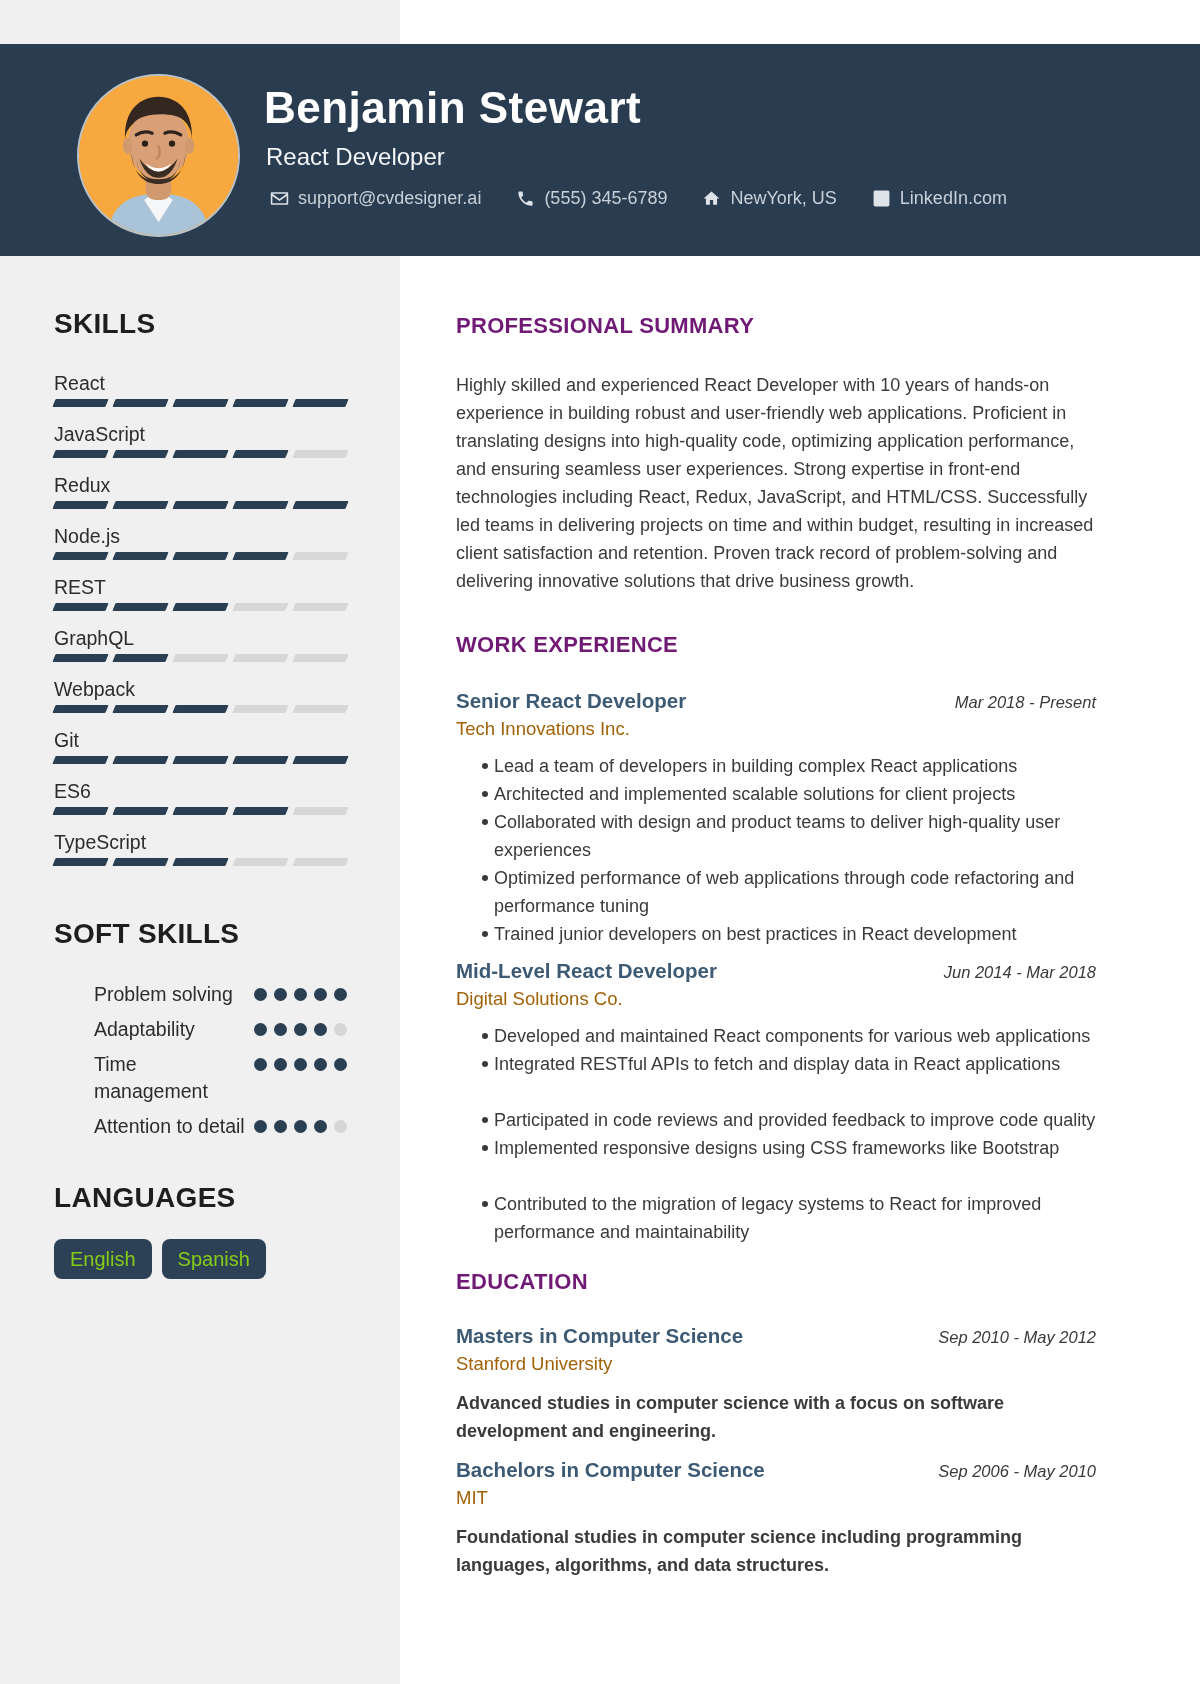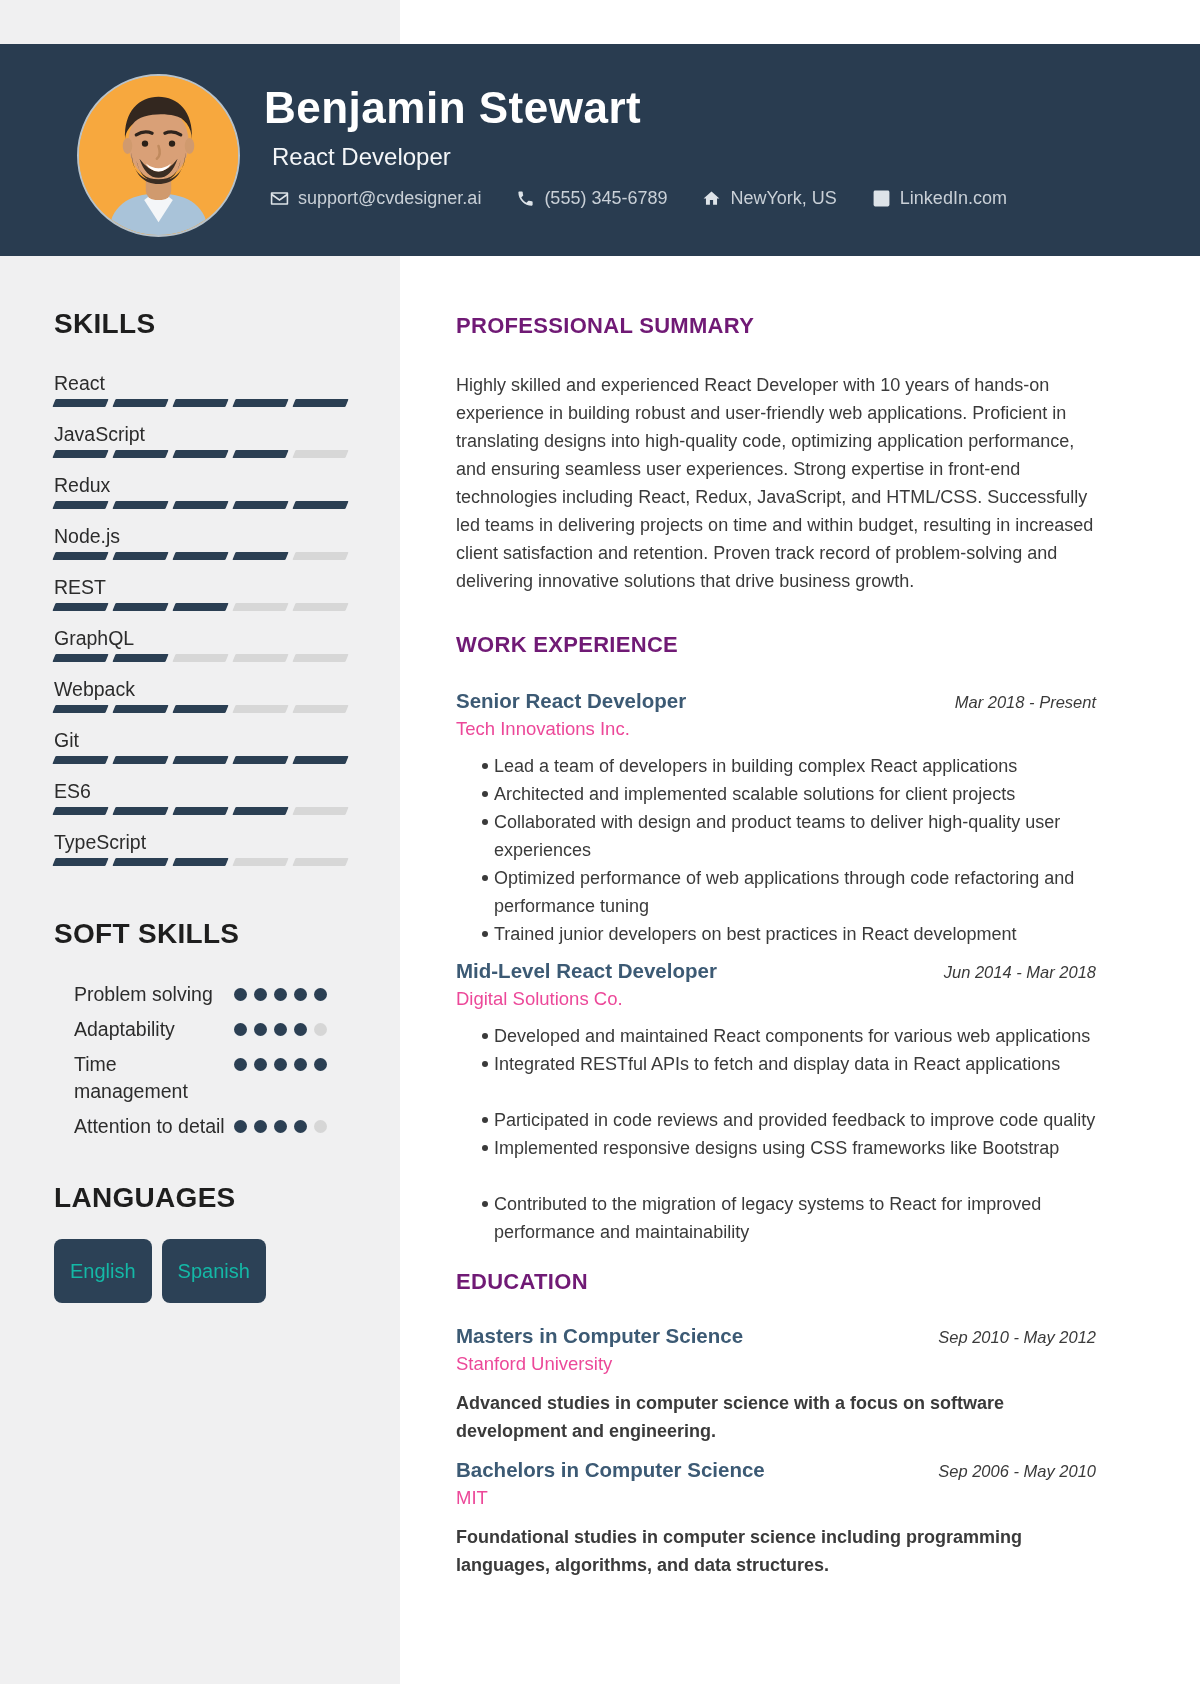--- a/index.html
+++ b/index.html
@@ -14,64 +14,64 @@
   .avatar{
     position:absolute;left:77px;top:74px;width:163px;height:163px;border-radius:50%;
     overflow:hidden;border:2px solid #b8c2c9;box-sizing:border-box;background:#f7a83e;
   }
   .avatar svg{display:block;width:100%;height:100%;}
   .person-name{
     position:absolute;left:264px;top:84px;font-size:44px;font-weight:700;color:#ffffff;
     letter-spacing:.5px;line-height:48px;
   }
   .person-title{
-    position:absolute;left:272px;top:143px;font-size:24px;font-weight:500;color:#f4f6f8;line-height:28px;
+    position:absolute;left:266px;top:143px;font-size:24px;font-weight:500;color:#f4f6f8;line-height:28px;
   }
   .contact-row{
     position:absolute;left:262px;top:186px;display:flex;align-items:center;gap:27px;
     font-size:18px;color:#c9d0d7;line-height:24px;
   }
   .contact-item{display:flex;align-items:center;gap:9px;padding-left:8px;}
   .contact-item svg{display:block;width:19px;height:19px;fill:#dde3e8;}
 
   
   .sidebar-content{position:absolute;left:54px;top:308px;width:293px;}
   .side-heading{font-size:28px;font-weight:700;color:#1e1e1e;letter-spacing:.3px;line-height:31px;margin:0 0 32px 0;}
   .side-heading.soft{margin-top:52px;}
   .side-heading.lang{margin-top:42px;margin-bottom:26px;}
 
   .skill{margin-bottom:15px;}
   .skill-name{font-size:19.5px;color:#2c2c2c;line-height:24px;margin-bottom:4px;}
   .skill-bar{display:flex;gap:7px;height:8px;}
   .seg{flex:1;height:8px;transform:skewX(-22deg);background:#d7d7d7;border-radius:1px;}
   .seg.filled{background:#2b3f53;}
 
-  .softskill{display:flex;justify-content:center;margin-bottom:8px;}
+  .softskill{display:flex;justify-content:flex-end;margin-bottom:8px;}
   .softskill-name{width:160px;font-size:19.5px;color:#2c2c2c;line-height:27px;}
   .softskill-dots{display:flex;gap:7px;margin-top:7px;}
   .dot{width:13px;height:13px;border-radius:50%;background:#d6d6d6;}
   .dot.filled{background:#2b3f53;}
 
   .lang-row{display:flex;gap:10px;}
   .lang-pill{
-    background:#2c4156;color:#14b8a6;font-size:20px;line-height:24px;
-    padding:20px 16px;border-radius:8px;display:inline-block;
+    background:#2c4156;color:#84cc16;font-size:20px;line-height:24px;
+    padding:8px 16px;border-radius:8px;display:inline-block;
   }
 
   
   .main-content{position:absolute;left:456px;top:310px;width:640px;color:#3a3a3a;}
   .main-heading{font-size:22px;font-weight:700;color:#701a75;letter-spacing:.3px;line-height:31px;margin:0 0 30px 0;}
   .main-heading.we{margin-top:0;margin-bottom:28px;}
   .main-heading.edu{margin-top:20px;margin-bottom:26px;}
   .summary{font-size:18px;line-height:28px;margin:0 0 34px 0;}
 
   .entry-head{display:flex;justify-content:space-between;align-items:baseline;}
   .entry-title{margin:0;font-size:20.5px;font-weight:700;color:#3c5a74;line-height:26px;}
   .entry-date{font-size:16.5px;font-style:italic;color:#3a3a3a;white-space:nowrap;}
-  .entry-sub{font-size:18.5px;color:#ec4899;line-height:26px;margin-top:2px;}
+  .entry-sub{font-size:18.5px;color:#a16207;line-height:26px;margin-top:2px;}
   ul.bullets{list-style:none;margin:10px 0 0 0;padding:0;}
   ul.bullets li{position:relative;padding-left:38px;font-size:18px;line-height:28px;}
   ul.bullets li::before{
     content:"";position:absolute;left:26px;top:11px;width:6px;height:6px;border-radius:50%;background:#3a3a3a;
   }
   ul.bullets li.gap{margin-top:28px;}
   .job{margin-bottom:10px;}
   .edu{margin-bottom:12px;}
   .edu-desc{font-size:18px;line-height:28px;margin:12px 0 0 0;font-weight:bold;}
 </style>

